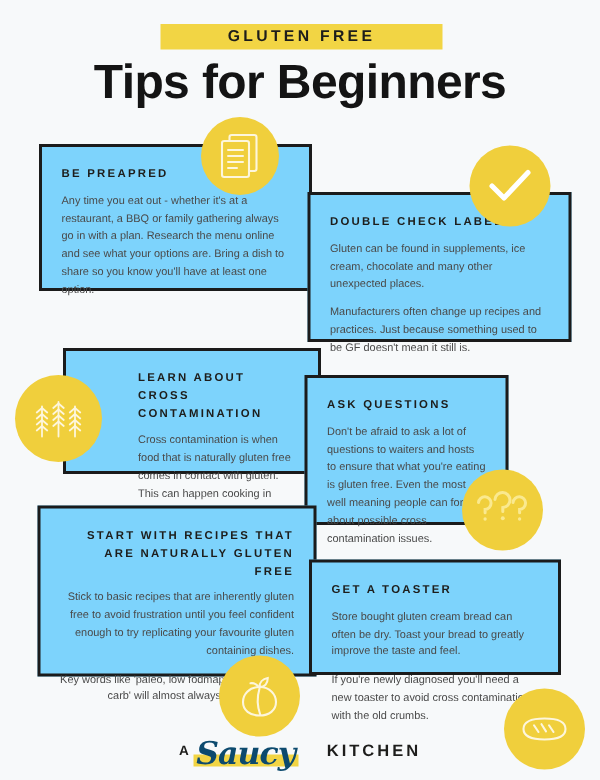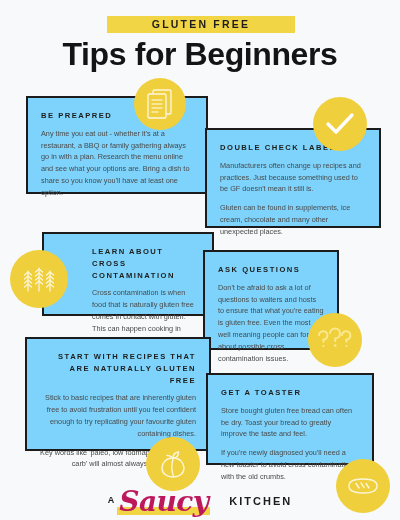--- a/index.html
+++ b/index.html
@@ -61,21 +61,21 @@
     color:#4a4a4a;
   }
   .card-body p + p { margin-top:7px; }
 
   
   #card-prepared   { left:26px;  top:96px;  width:182px; height:98px; }
   #card-labels     { left:205px; top:128px; width:176px; height:100px; }
   #card-cross      { left:42px;  top:232px; width:172px; height:84px; }
   #card-questions  { left:203px; top:250px; width:136px; height:100px; }
   #card-recipes    { left:25px;  top:337px; width:186px; height:114px;text-align:right; }
-  #card-toaster    { left:206px; top:373px; width:168px; height:92px; }
+  #card-toaster    { left:206px; top:373px; width:168px; height:77px; }
 
   
   .badge {
     position:absolute;
     border-radius:50%;
     background:#f0cf3c;
     display:flex;
     align-items:center;
     justify-content:center;
   }
@@ -96,22 +96,22 @@
   }
   .logo-a {
     font-size:9px; font-weight:bold; letter-spacing:1px;
     color:#1d1d1b; margin-right:2px; padding-bottom:2px;
   }
   .logo-script {
     position:relative;
     font-family:"DejaVu Serif", serif;
     font-style:italic;
     font-weight:bold;
-    font-size:28px;
-    color:#be185d;
+    font-size:21px;
+    color:#0c4a6e;
     letter-spacing:-0.6px;
     padding:0 2px;
     z-index:1;
   }
   .logo-script::before {
     content:"";
     position:absolute; left:0; right:0; bottom:3px; height:8px;
     background:#f2d544;
     z-index:-1;
   }
@@ -135,22 +135,22 @@
       <div class="card-body">
         <p>Any time you eat out - whether it's at a restaurant, a BBQ or family gathering always go in with a plan. Research the menu online and see what your options are. Bring a dish to share so you know you'll have at least one option.</p>
       </div>
     </div>
   </div>
 
   <div class="card" id="card-labels">
     <div class="card-inner">
       <div class="card-title">DOUBLE CHECK LABELS</div>
       <div class="card-body">
+        <p>Gluten can be found in supplements, ice cream, chocolate and many other unexpected places.</p>
         <p>Manufacturers often change up recipes and practices. Just because something used to be GF doesn't mean it still is.</p>
-        <p>Gluten can be found in supplements, ice cream, chocolate and many other unexpected places.</p>
       </div>
     </div>
   </div>
 
   <div class="card" id="card-cross">
     <div class="card-inner" style="padding-left:48px;">
       <div class="card-title">LEARN ABOUT CROSS CONTAMINATION</div>
       <div class="card-body">
         <p>Cross contamination is when food that is naturally gluten free comes in contact with gluten. This can happen cooking in shared kitchens or during manufacturing.</p>
       </div>
@@ -173,21 +173,21 @@
         <p>Stick to basic recipes that are inherently gluten free to avoid frustration until you feel confident enough to try replicating your favourite gluten containing dishes.</p>
         <p>Key words like 'paleo, low fodmap, whole30, low carb' will almost always be gluten free.</p>
       </div>
     </div>
   </div>
 
   <div class="card" id="card-toaster">
     <div class="card-inner">
       <div class="card-title">GET A TOASTER</div>
       <div class="card-body">
-        <p>Store bought gluten free bread can often be dry. Toast your bread to greatly improve the taste and feel.</p>
+        <p>Store bought gluten cream bread can often be dry. Toast your bread to greatly improve the taste and feel.</p>
         <p>If you're newly diagnosed you'll need a new toaster to avoid cross contamination with the old crumbs.</p>
       </div>
     </div>
   </div>
 
   <div class="badge" id="badge-notes">
     <svg width="30" height="32" viewBox="0 0 30 32">
       <rect x="8" y="2" width="18" height="24" rx="1.5" fill="none" stroke="#fdf6dc" stroke-width="1.4"></rect>
       <rect x="3" y="6" width="18" height="24" rx="1.5" fill="#f0cf3c" stroke="#fdf6dc" stroke-width="1.4"></rect>
       <line x1="6.5" y1="12" x2="17.5" y2="12" stroke="#fdf6dc" stroke-width="1.2"></line>

